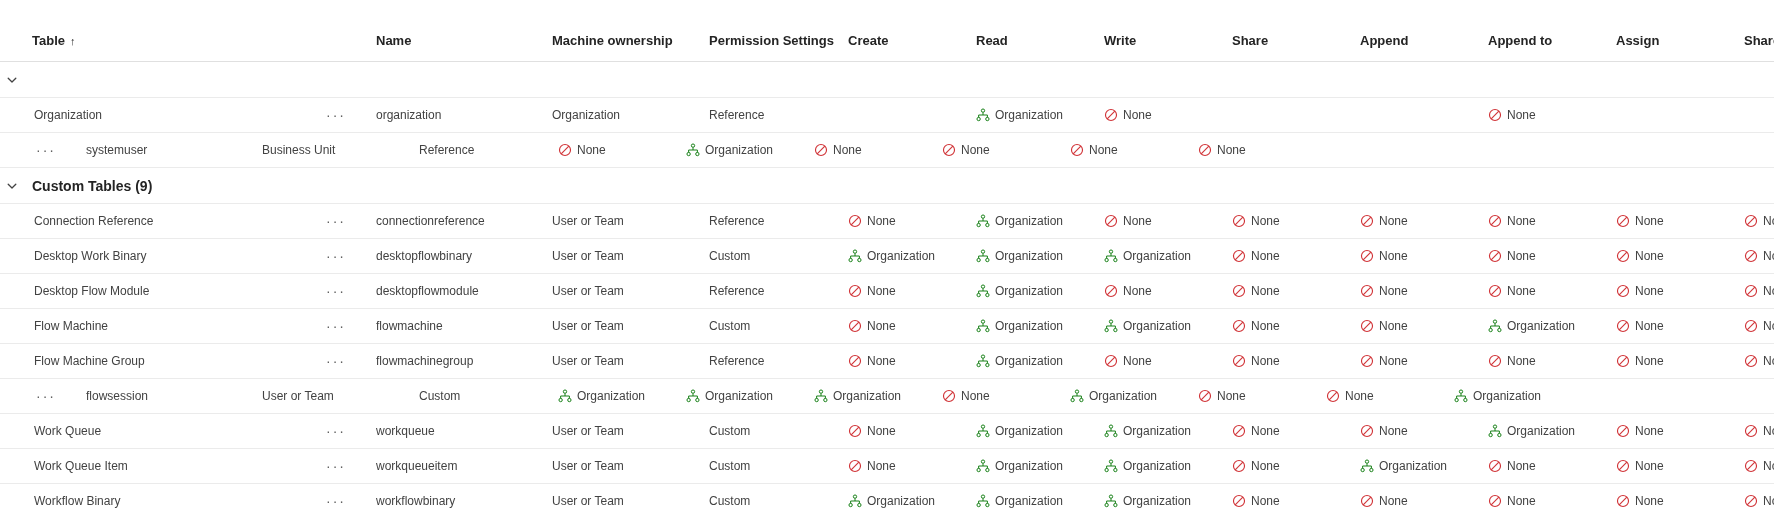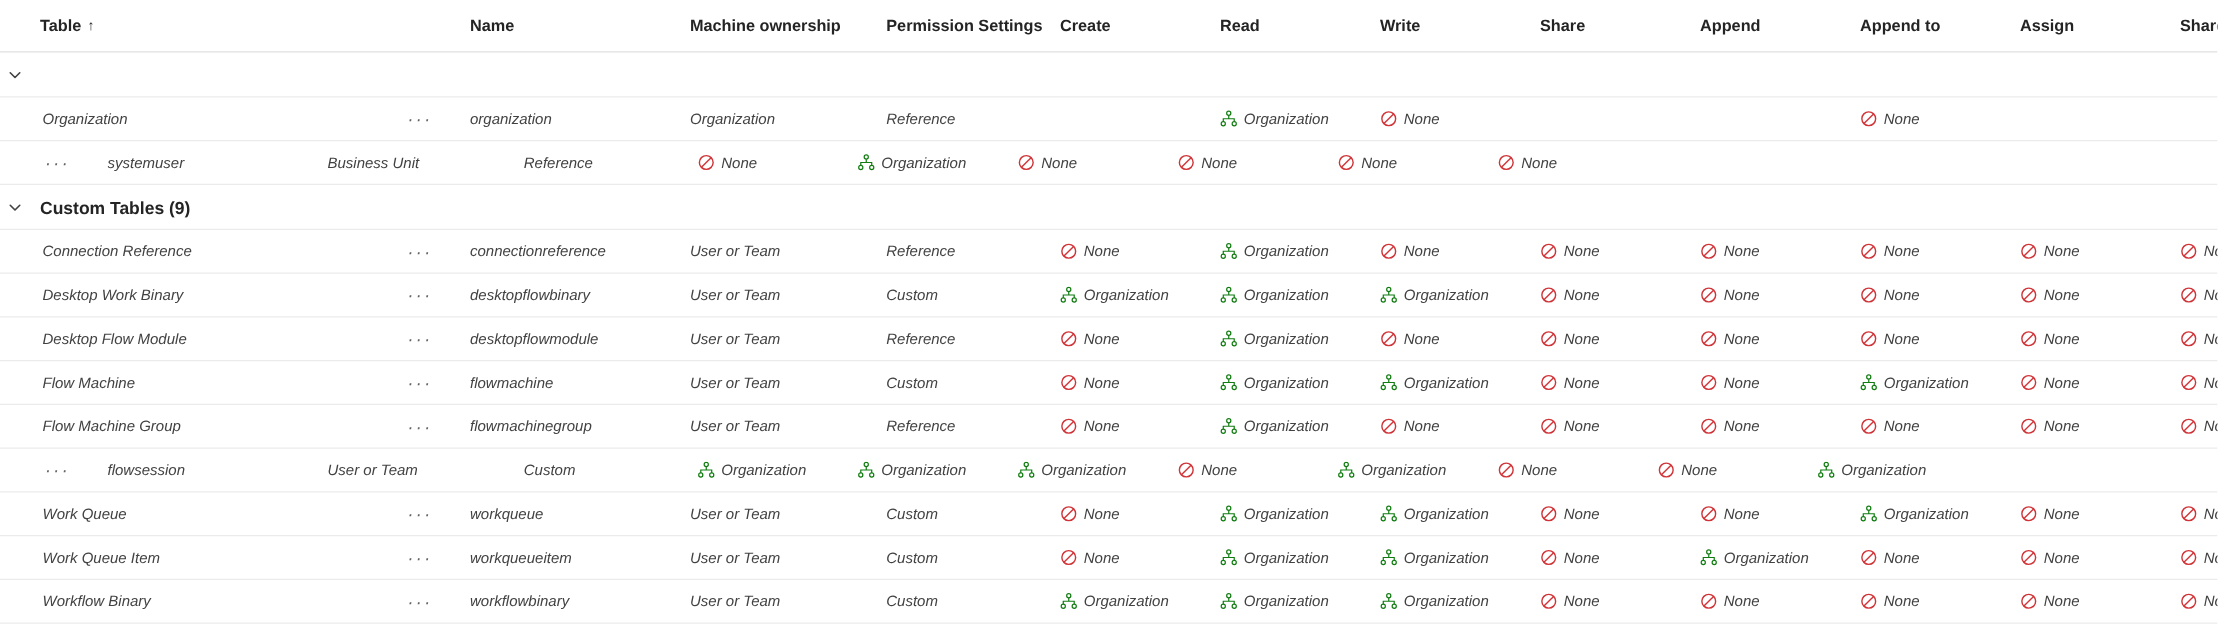--- a/index.html
+++ b/index.html
@@ -23,30 +23,30 @@
     align-items: center;
     box-sizing: border-box;
     border-bottom: 1px solid #ebebeb;
   }
   .header-row {
     height: 42px;
     border-bottom: 1px solid #e0e0e0;
     font-weight: bold;
     font-size: 13px;
     color: #242424;
+    margin-top: 20px;
   }
   .group-row {
     height: 36px;
     border-bottom: 1px solid #ebebeb;
   }
   .data-row {
     height: 35px;
     font-size: 12px;
     color: #424242;
-    font-style: italic;
   }
   .cell {
     box-sizing: border-box;
     padding-right: 8px;
     overflow: hidden;
     white-space: nowrap;
     text-overflow: ellipsis;
     display: flex;
     align-items: center;
   }

